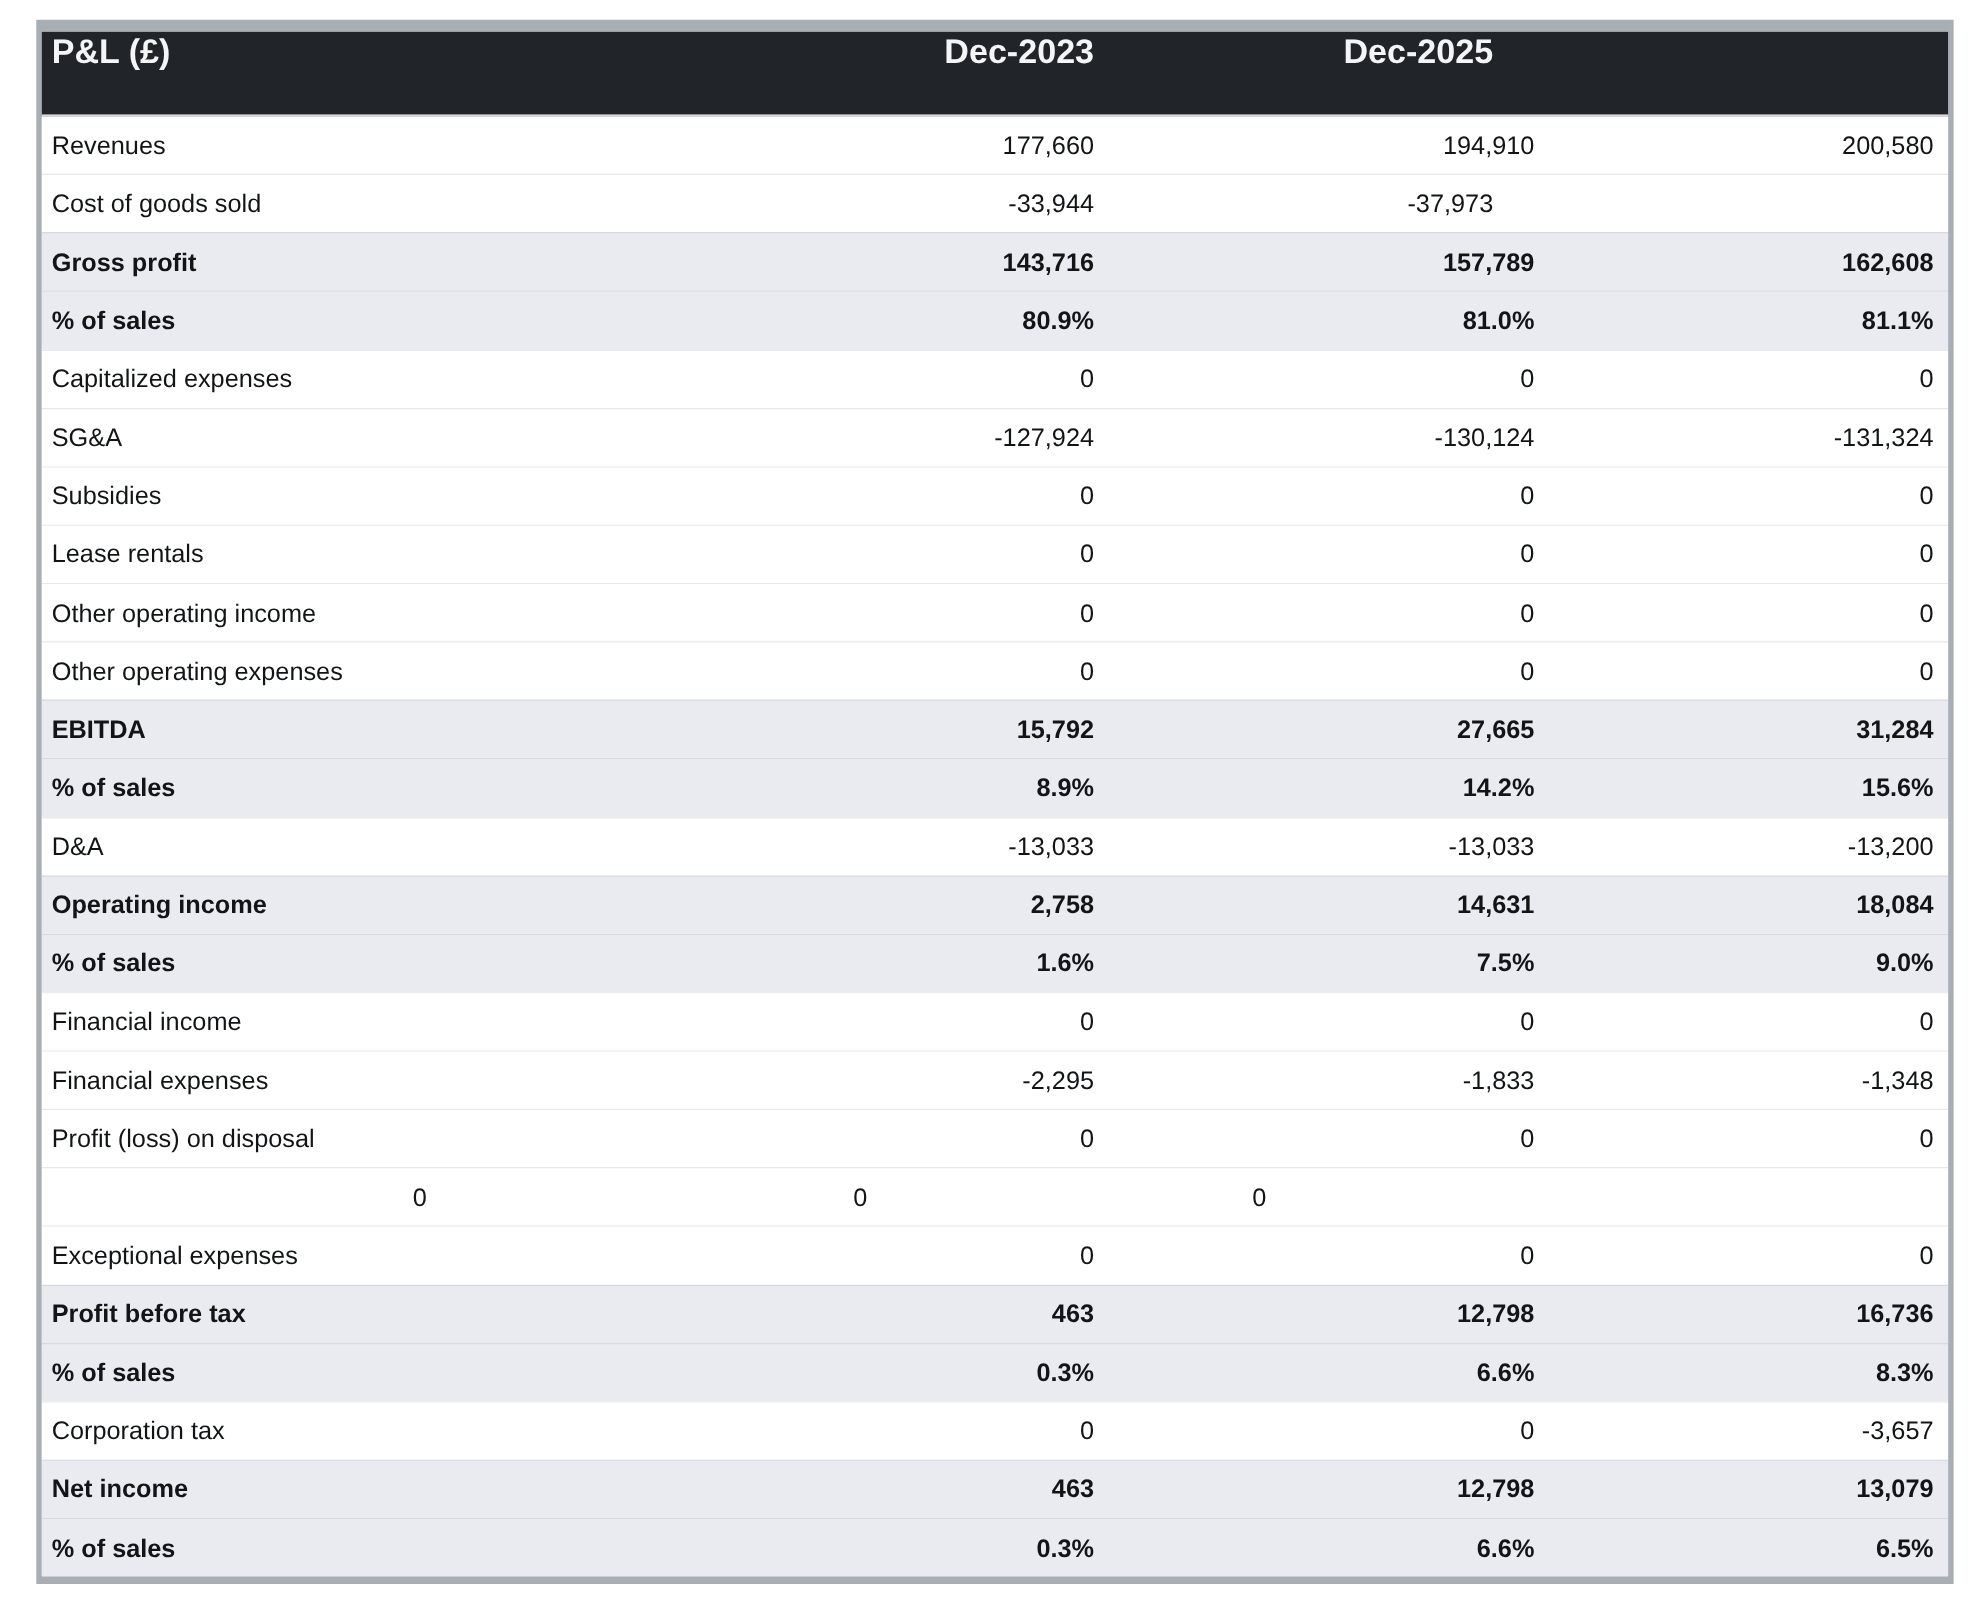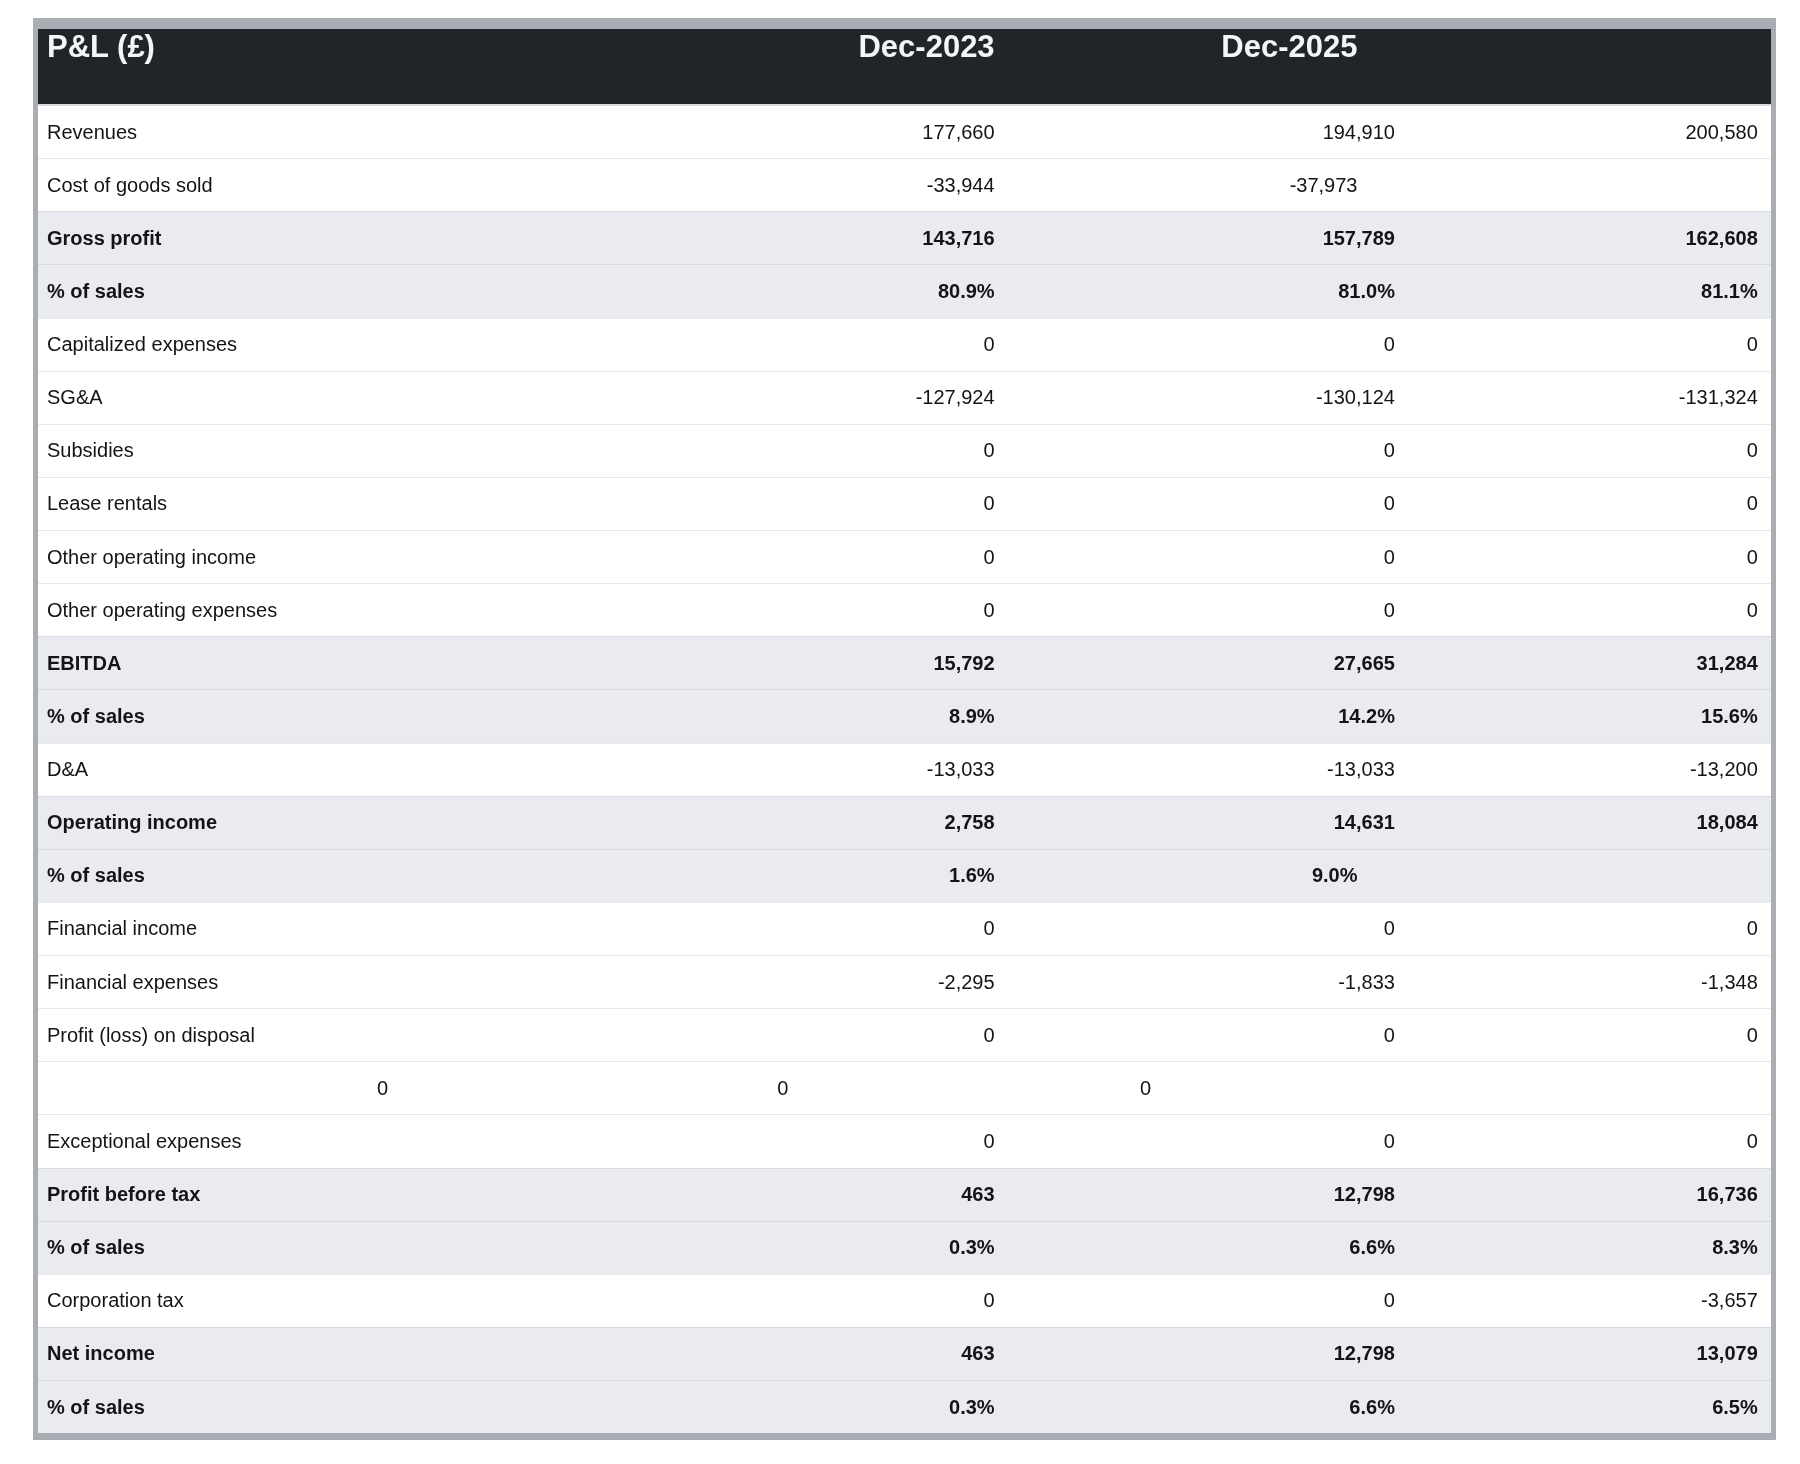--- a/index.html
+++ b/index.html
@@ -35,21 +35,21 @@
     background:var(--header-bg);
     color:var(--header-text);
     display:flex;
     font-weight:bold;font-size:31px;
     border-bottom:2px solid #d8dade;
   }
   .tbody{flex:1;display:flex;flex-direction:column;}
   .row{
     flex:1 1 0;
     display:flex;align-items:center;
-    font-size:20px;
+    font-size:23px;
     background:var(--row-bg);
     border-top:1px solid rgba(160,165,172,0.25);
   }
   .row:first-child{border-top:none;}
   .row.em{background:var(--band-bg);font-weight:bold;}
   .cell{white-space:nowrap;overflow:hidden;box-sizing:border-box;}
   .cell.label{flex:0 0 35%;padding-left:9px;text-align:left;}
   .cell.num{text-align:right;}
   .cell.n1{flex:0 0 20.2%;}
   .cell.n2{flex:0 0 23.1%;}
@@ -144,20 +144,21 @@
       </div>
       <div class="row em">
         <div class="cell label">Operating income</div>
         <div class="cell num n1">2,758</div>
         <div class="cell num n2">14,631</div>
         <div class="cell num n3">18,084</div>
       </div>
       <div class="row em">
         <div class="cell label">% of sales</div>
         <div class="cell num n1">1.6%</div>
+        <div class="cell num n2">7.5%</div>
         <div class="cell num n3">9.0%</div>
       </div>
       <div class="row">
         <div class="cell label">Financial income</div>
         <div class="cell num n1">0</div>
         <div class="cell num n2">0</div>
         <div class="cell num n3">0</div>
       </div>
       <div class="row">
         <div class="cell label">Financial expenses</div>

